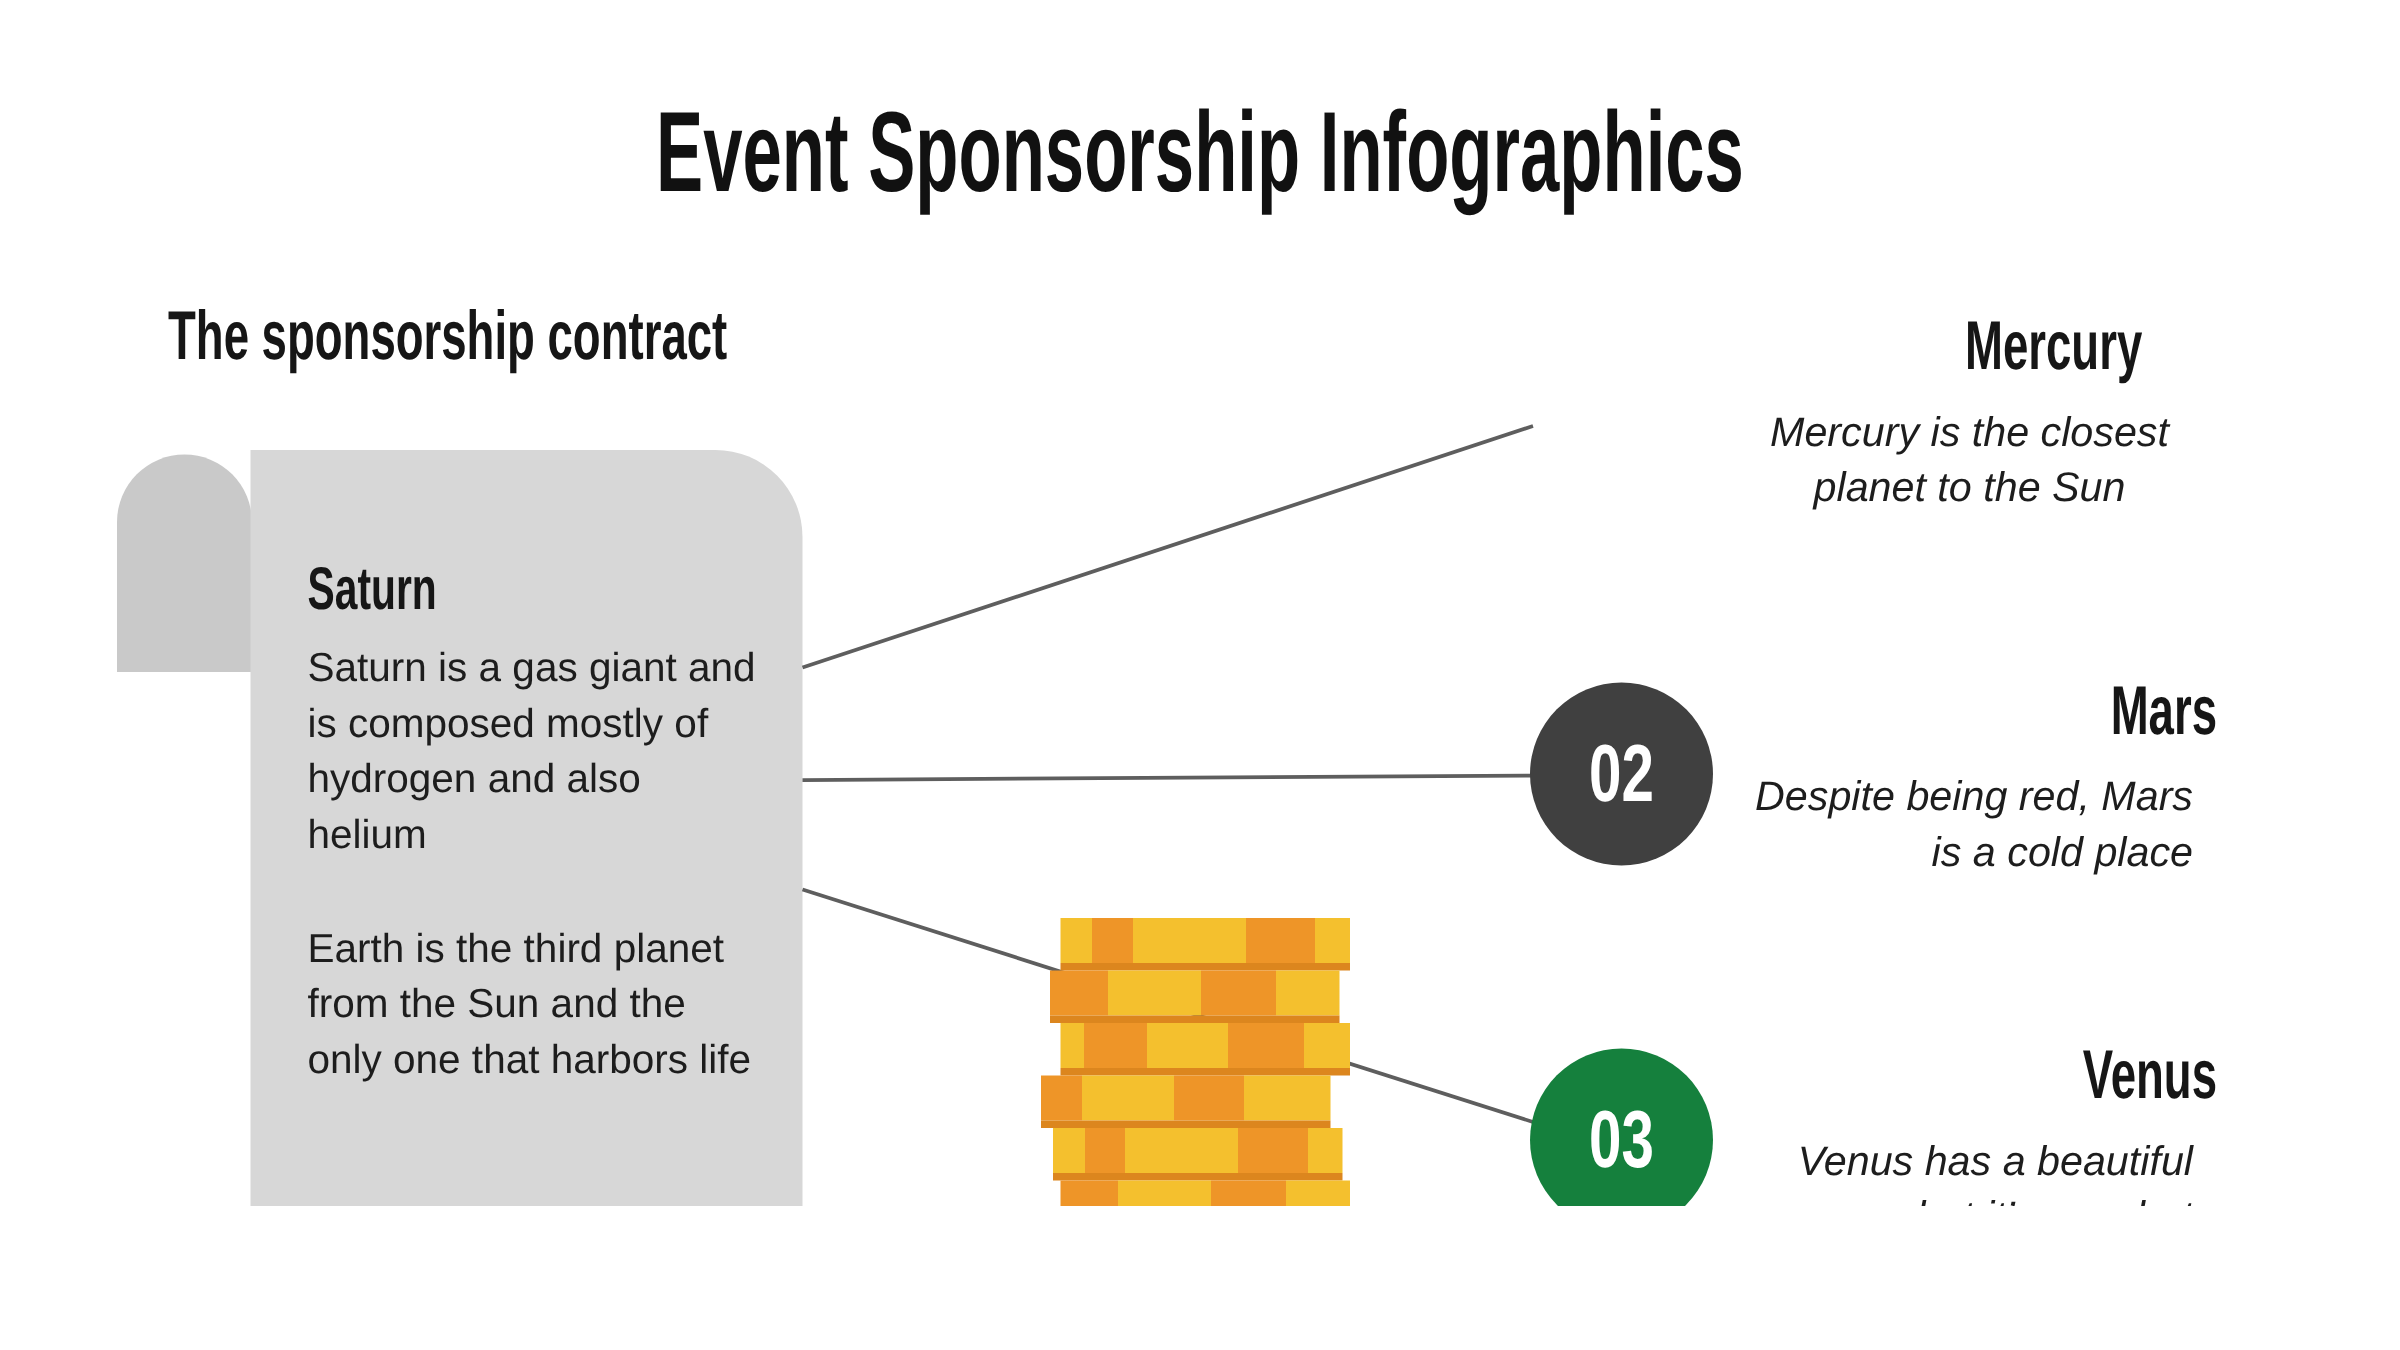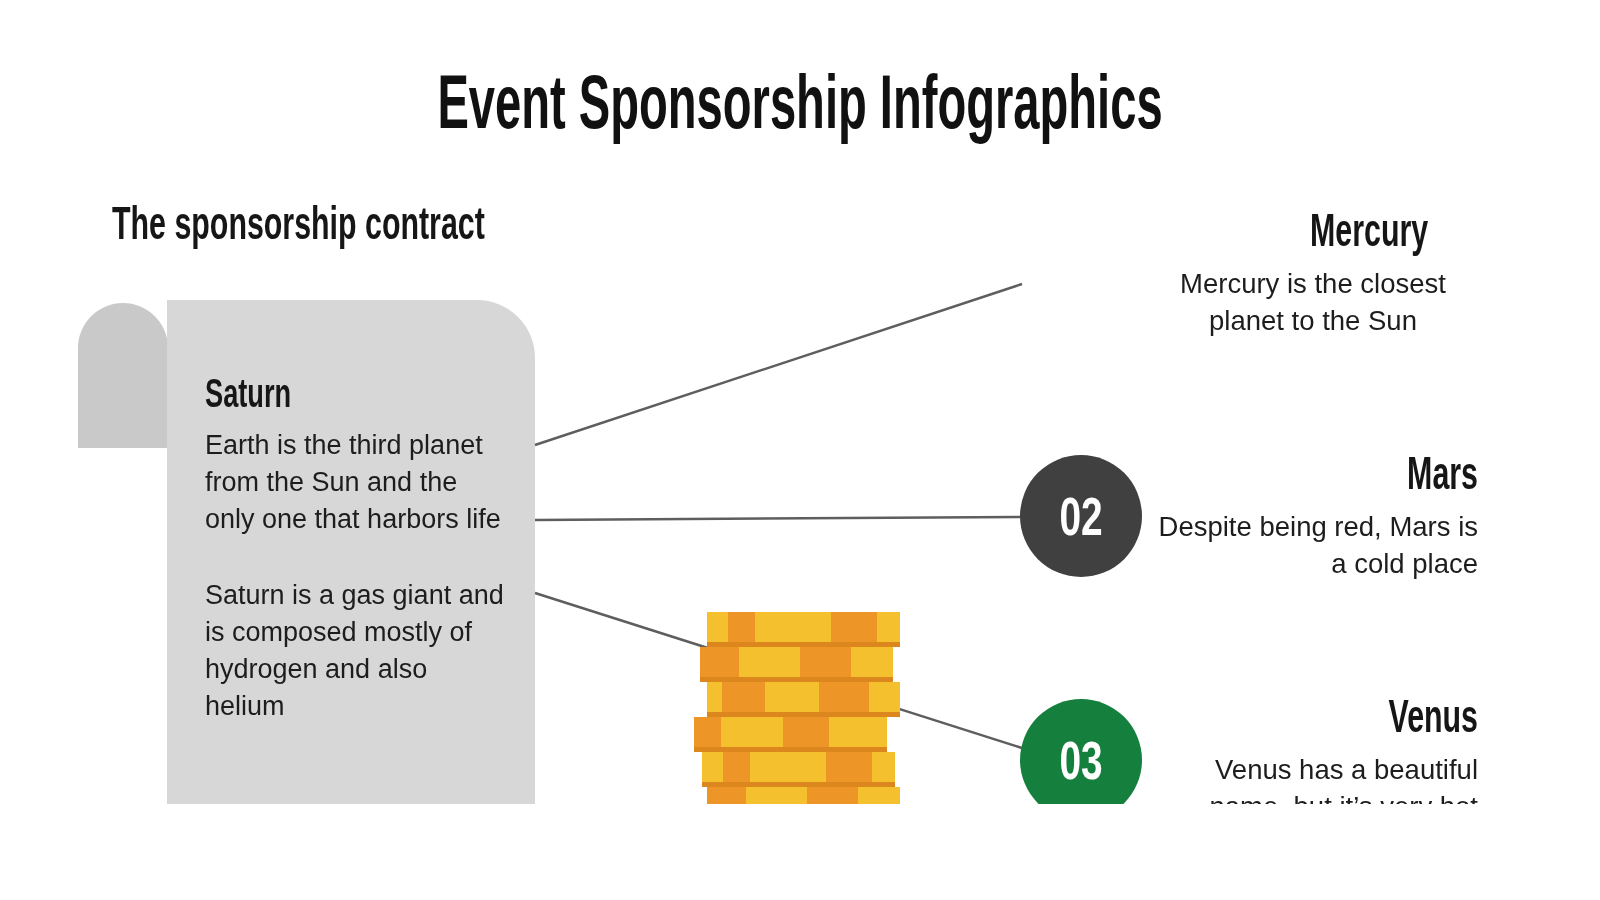--- a/index.html
+++ b/index.html
@@ -70,39 +70,39 @@
   .circle-1 { left:1020px; top:215px; }
   .circle-2 { left:1020px; top:455px; }
   .circle-3 { left:1020px; top:699px; }
 
   
   .item-text { position:absolute; right:122px; width:330px; text-align:right; }
   .item-text h3 {
     font-size:46px; line-height:1; margin:0 0 12px 0;
     transform:scaleX(0.66); transform-origin:right top; white-space:nowrap;
   }
-  .item-text p { font-size:27.5px; line-height:37px; margin:0; color:#1d1d1d; }
+  .item-text p { font-size:27.5px; line-height:37px; margin:16px; color:#1d1d1d;font-style:italic; }
   .text-1 { top:207px;text-align:center; }
   .text-2 { top:450px; }
   .text-3 { top:693px; }
 </style>
 </head>
 <body>
 
 <div class="canvas">
 
   <h1 class="title">Event Sponsorship Infographics</h1>
 
   <h2 class="section-heading">The sponsorship contract</h2>
 
   <div class="contract-tab"></div>
   <div class="contract-body">
     <h3>Saturn</h3>
+    <p>Saturn is a gas giant and is composed mostly of hydrogen and also helium</p>
     <p>Earth is the third planet from the Sun and the only one that harbors life</p>
-    <p>Saturn is a gas giant and is composed mostly of hydrogen and also helium</p>
   </div>
 
   <svg class="connectors" width="1600" height="900" viewBox="0 0 1600 900">
     <line x1="535" y1="445" x2="1022" y2="284"></line>
     <line x1="535" y1="520" x2="1021" y2="517"></line>
     <line x1="535" y1="593" x2="1022" y2="748"></line>
   </svg>
 
   <div class="coins">
     <div class="coin pa c1"></div>

